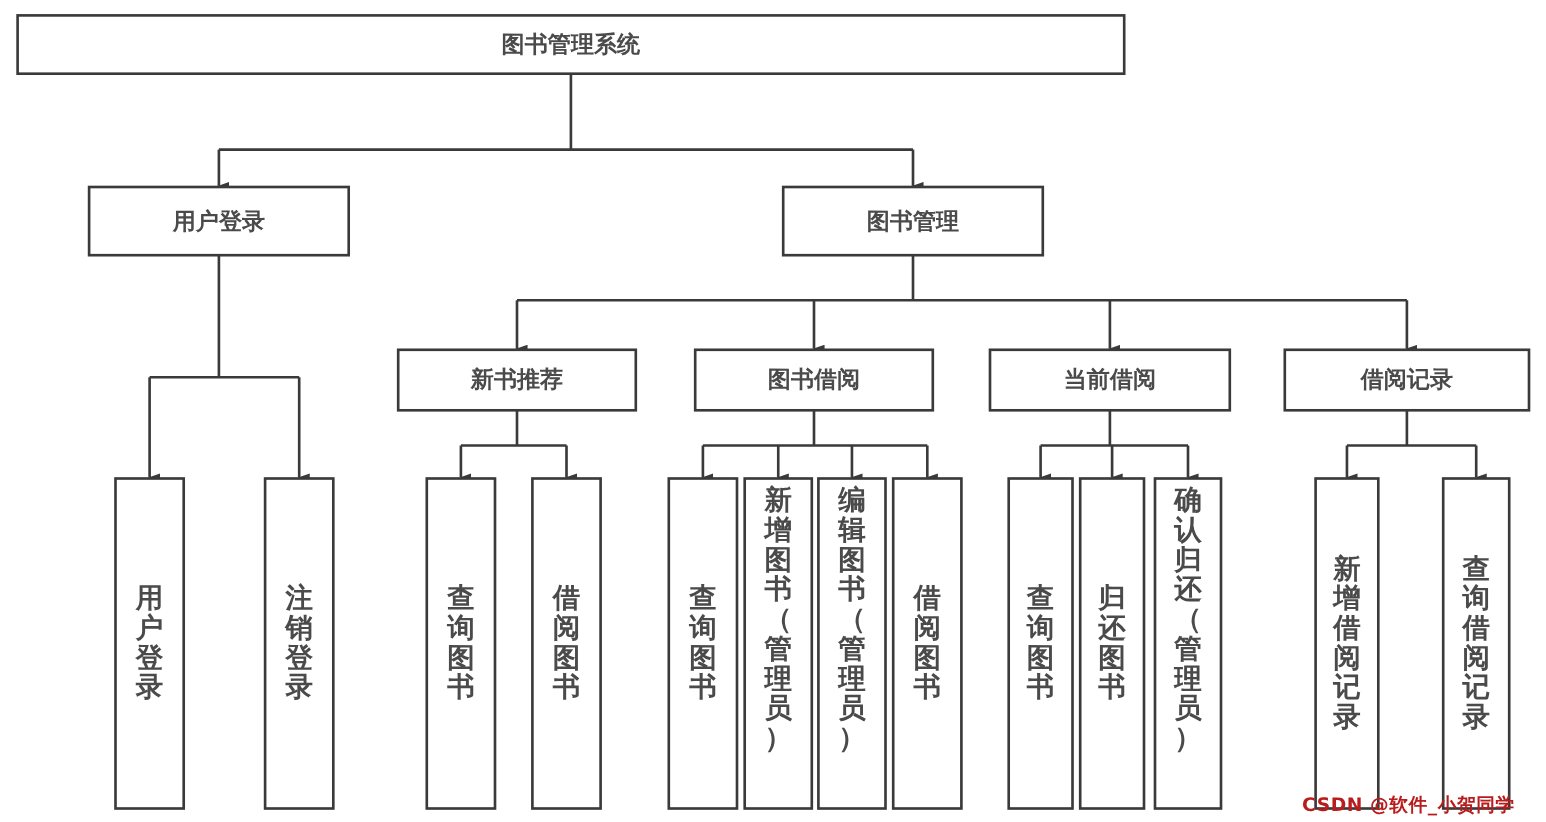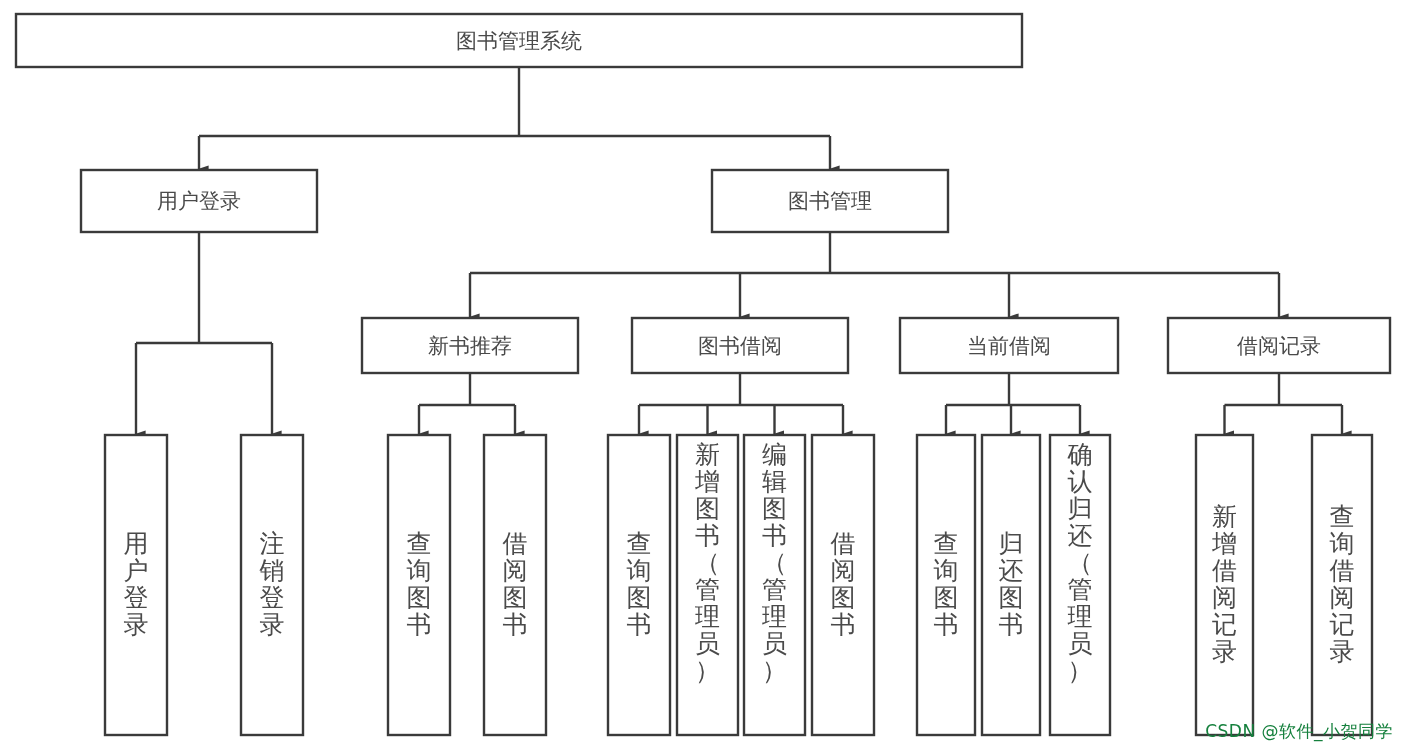--- a/index.html
+++ b/index.html
@@ -9,20 +9,21 @@
   }
   body {
     font-family: "Liberation Sans", "DejaVu Sans", sans-serif;
   }
   #stage {
     position: relative;
     width: 1405px;
     height: 747px;
     background: #ffffff;
     overflow: hidden;
+    font-weight: bold;
   }
   svg#diagram {
     position: absolute;
     left: 0;
     top: 0;
     width: 1405px;
     height: 747px;
   }
   .node-box {
     fill: #ffffff;
@@ -43,23 +44,23 @@
     dominant-baseline: middle;
   }
   .node-label-v {
     fill: #4a4a4a;
     font-family: "DejaVu Sans", "Liberation Sans", sans-serif;
     font-size: 25px;
     text-anchor: middle;
   }
   .watermark {
     position: absolute;
-    right: 12px;
+    right: 28px;
     bottom: 4px;
-    color: #15803d;
+    color: #b91c1c;
     font-size: 17px;
     font-family: "DejaVu Sans", "Liberation Sans", sans-serif;
     white-space: nowrap;
     letter-spacing: 0.5px;
     pointer-events: none;
   }
 </style>
 </head>
 <body>
 

